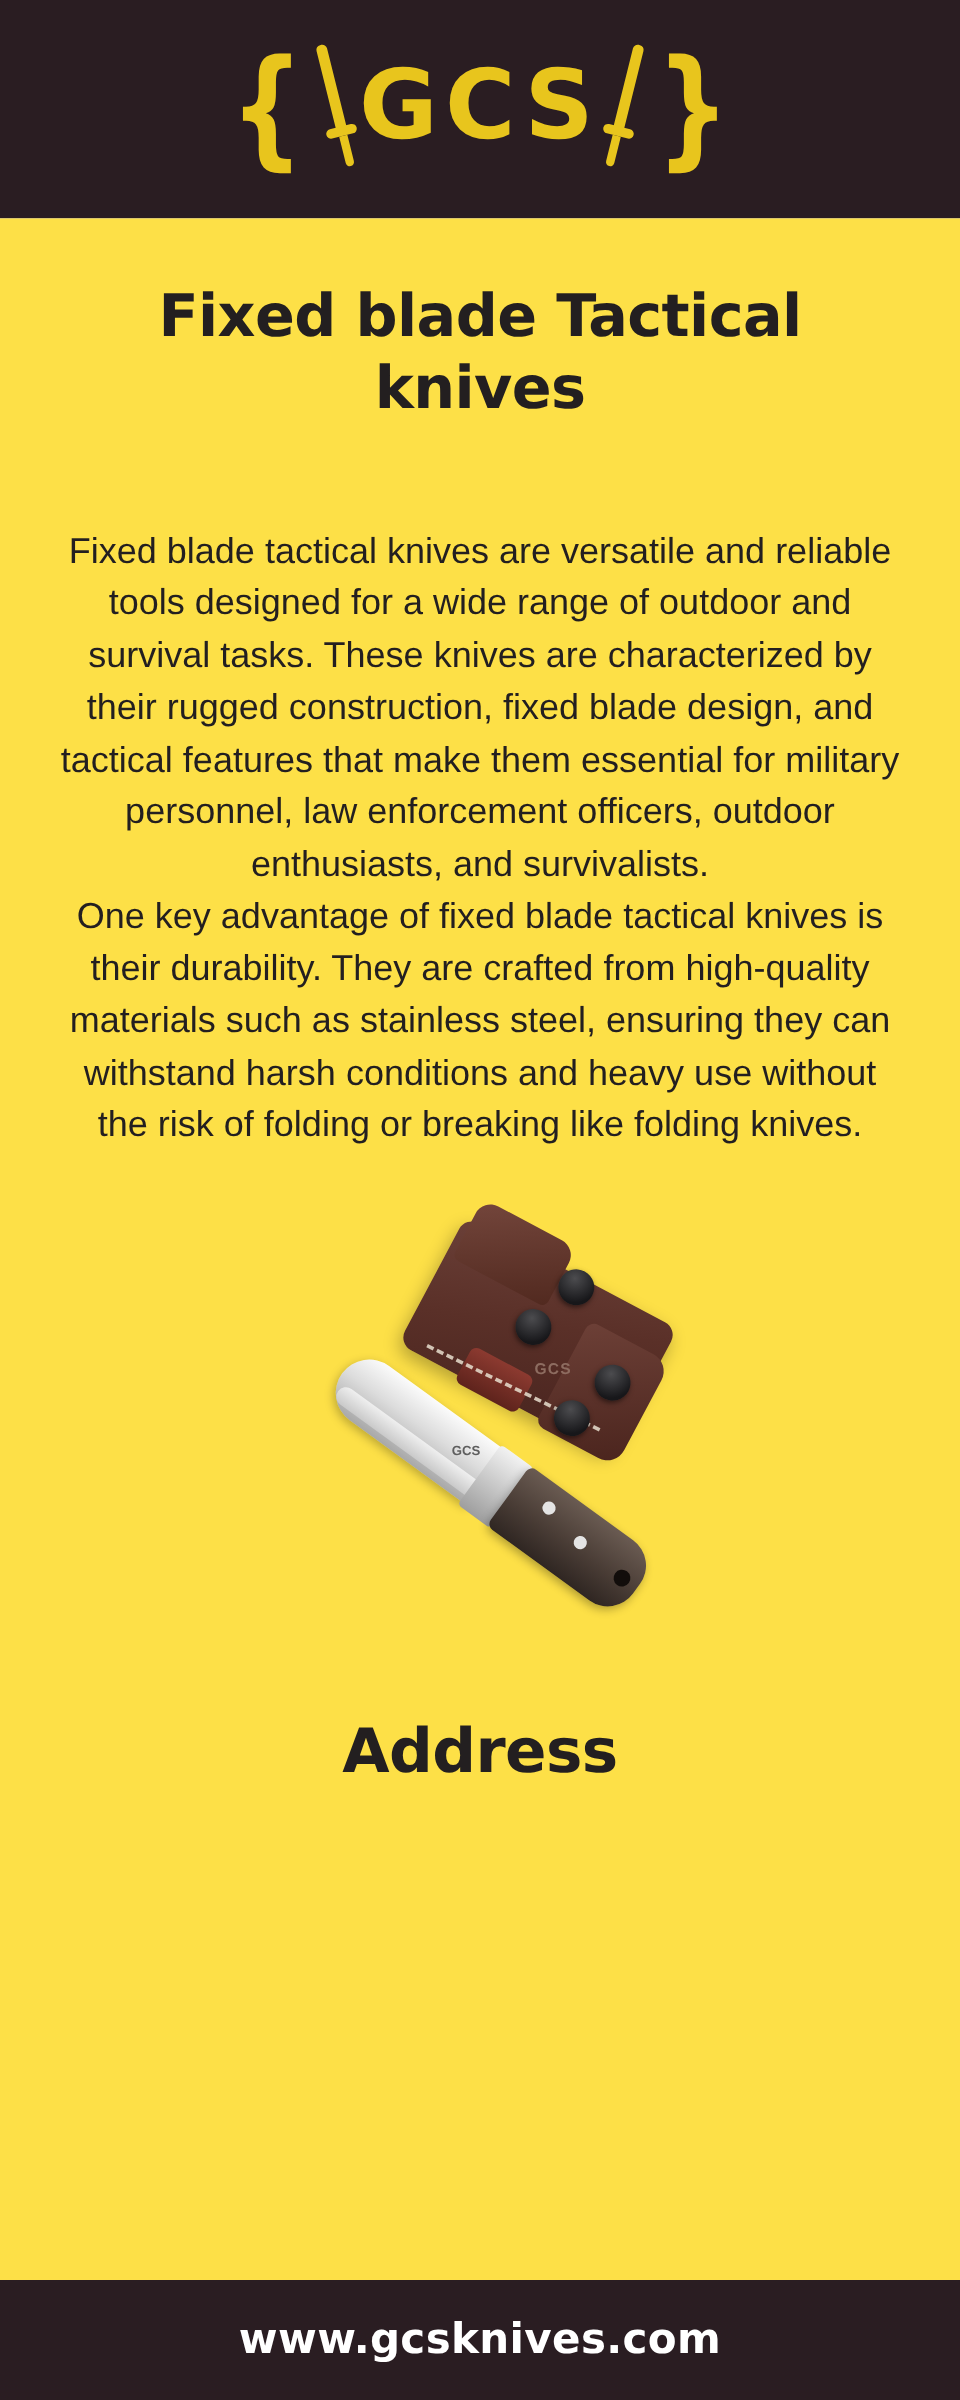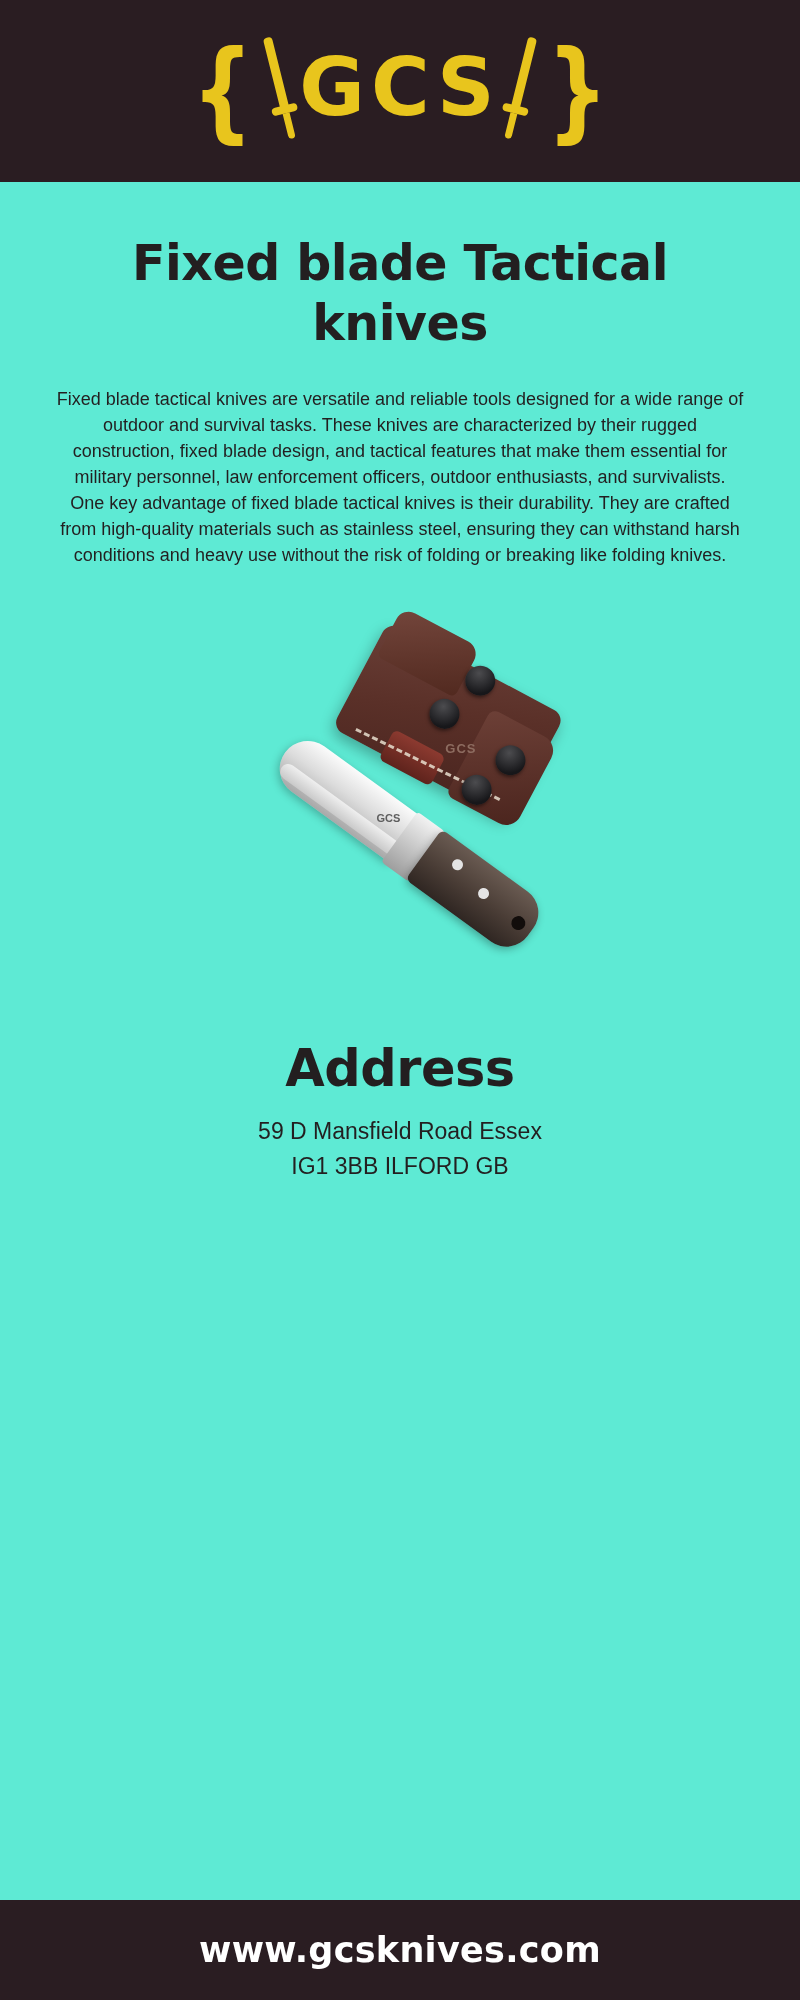--- a/index.html
+++ b/index.html
@@ -76,43 +76,43 @@
     width: 7px; height: 26px;
     background: #e8c51d;
     border-radius: 0 0 4px 4px;
   }
   .sword.left { transform: rotate(-14deg); }
   .sword.right { transform: rotate(14deg) scaleX(-1); }
 
   
   .body-area {
     flex: 1;
-    background: #5eead4;
+    background: #fde047;
     display: flex;
     flex-direction: column;
     align-items: center;
     padding: 0 30px;
   }
   .title {
     margin-top: 52px;
     font-family: "DejaVu Sans", sans-serif;
     font-size: 49px;
     font-weight: bold;
     color: #231f20;
     text-align: center;
     line-height: 1.22;
     letter-spacing: -0.5px;
     max-width: 700px;
   }
   .paragraphs {
-    margin-top: 32px;
+    margin-top: 84px;
     width: 700px;
     text-align: center;
     color: #231f20;
-    font-size: 18px;
+    font-size: 30px;
     line-height: 1.45;
   }
   .paragraphs p + p { margin-top: 0px; text-align: center; }
 
   
   .product {
     margin-top: 54px;
     width: 560px;
     height: 400px;
     position: relative;
@@ -332,23 +332,19 @@
         <div class="mark">GCS</div>
         <div class="bolster"></div>
         <div class="handle"></div>
         <div class="pin p1"></div>
         <div class="pin p2"></div>
         <div class="lanyard"></div>
       </div>
     </div>
 
     <h2 class="address-title">Address</h2>
-    <div class="address-lines">
-      <div>59 D Mansfield Road Essex</div>
-      <div>IG1 3BB ILFORD GB</div>
-    </div>
   </div>
 
   <div class="footer-band">
     <span class="footer-url">www.gcsknives.com</span>
   </div>
 
 </div>
 
 </body></html>

